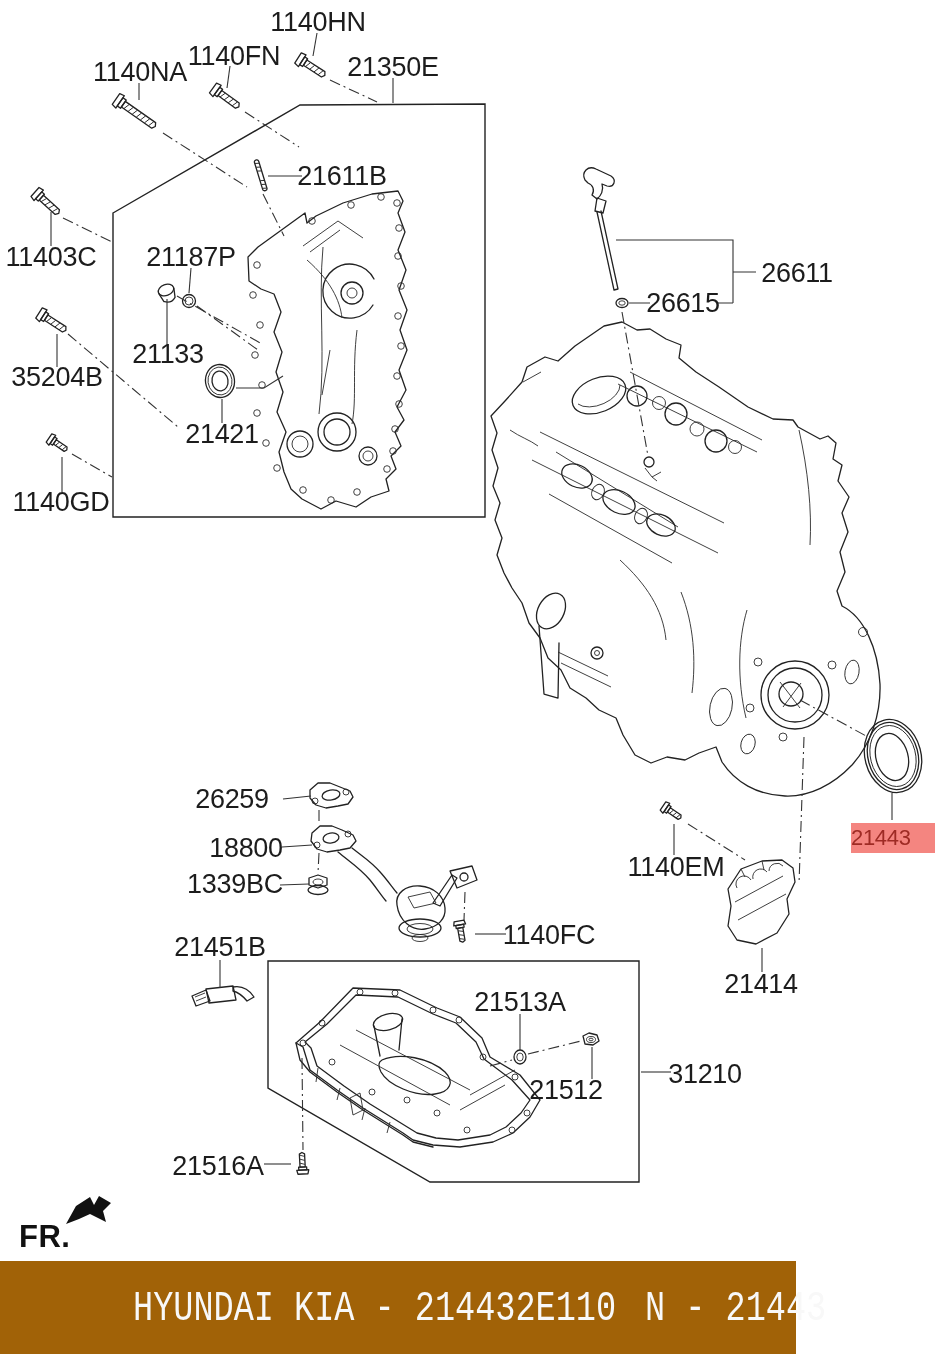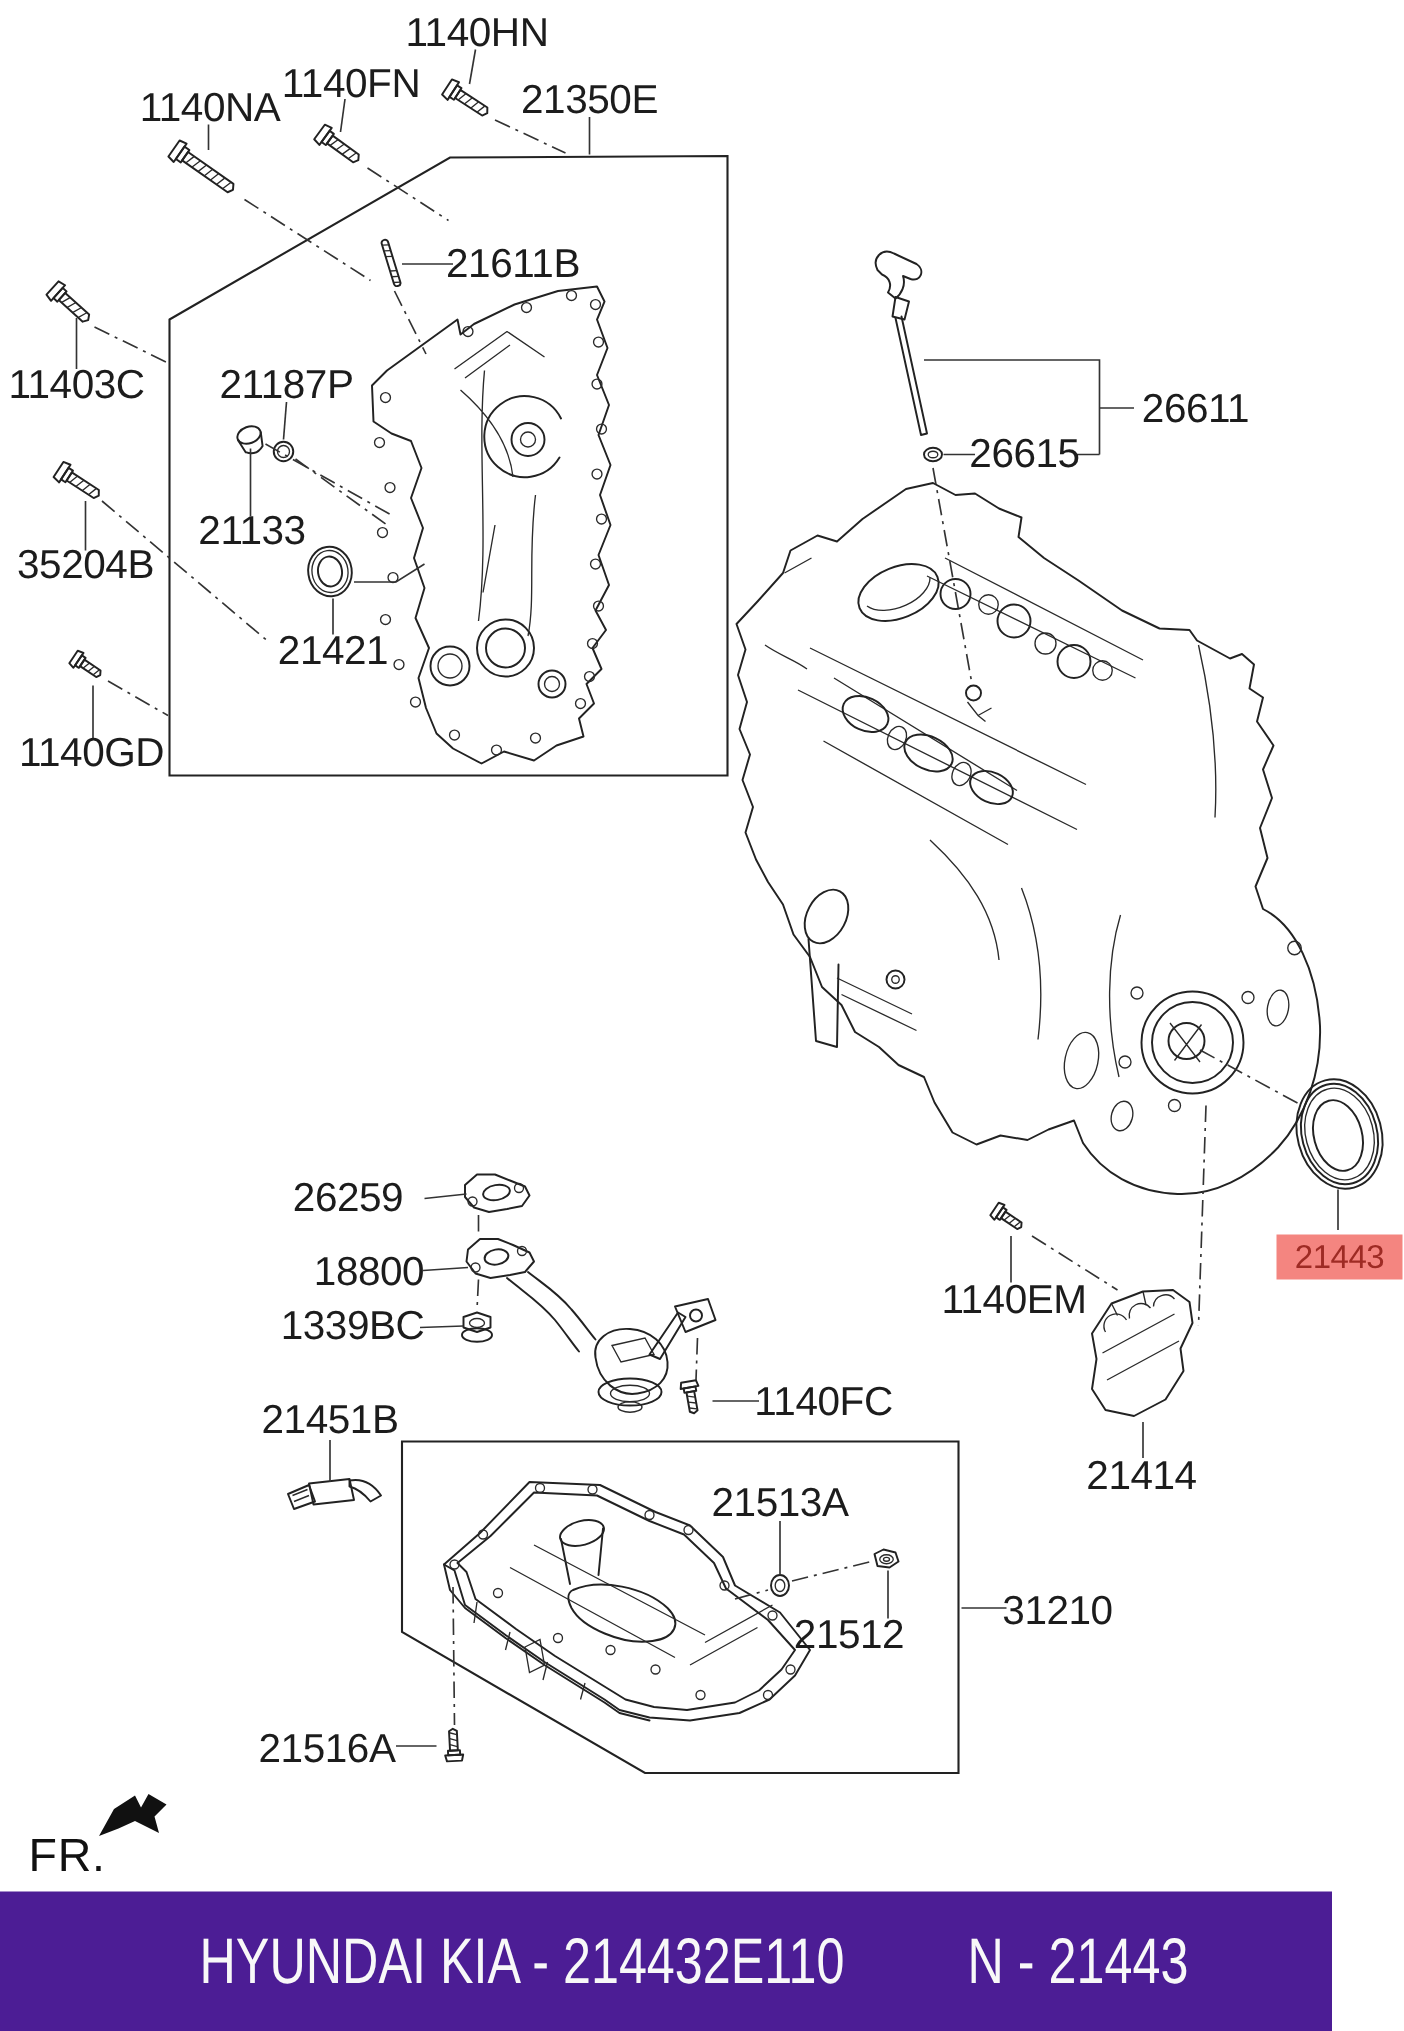--- a/index.html
+++ b/index.html
@@ -14,28 +14,29 @@
   .dashdot{stroke:#333;stroke-width:1.1;fill:none;stroke-dasharray:11 4 2 4;}
   .boxline{stroke:#222;stroke-width:1.4;fill:none;stroke-linejoin:miter;}
   .fillblack{fill:#111;stroke:none;}
   .lbl{
     position:absolute;transform:translate(-50%,-50%);
     font-size:27px;color:#1c1c1c;white-space:nowrap;letter-spacing:-0.3px;
   }
   .lbl-hl{
     position:absolute;left:851px;top:823px;width:84px;height:30px;
     background:#f48580;color:#9e2b24;font-size:22px;line-height:30px;
-    text-align:center;letter-spacing:-0.3px;
+    letter-spacing:-0.3px;
   }
   .fr{
     position:absolute;left:19px;top:1219px;font-size:31px;color:#111;
     letter-spacing:0.5px;
+    font-weight:bold;
   }
   .footer{
-    position:absolute;left:0;top:1261px;width:888px;height:93px;background:#4c1d95;
+    position:absolute;left:0;top:1261px;width:796px;height:93px;background:#a16207;font-family:Liberation Mono, monospace;
   }
   .footer span{
     position:absolute;top:23px;color:#f8f8f8;font-size:43px;white-space:nowrap;
     transform:scaleX(0.78);transform-origin:left center;
   }
   .footer .f-left{left:133px;}
   .footer .f-right{left:645px;}
 </style>
 </head>
 <body>

